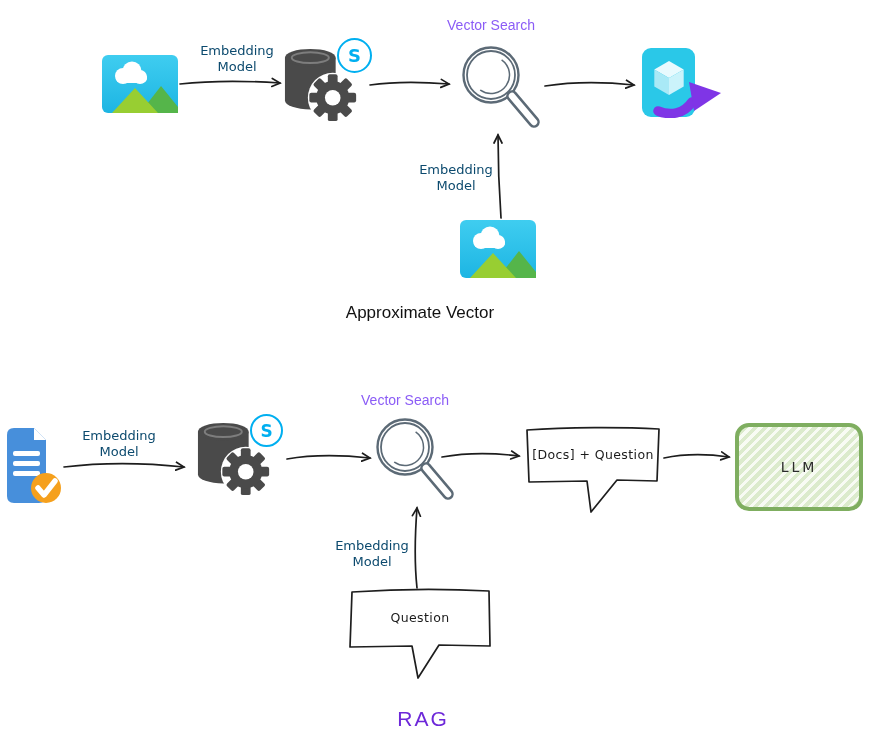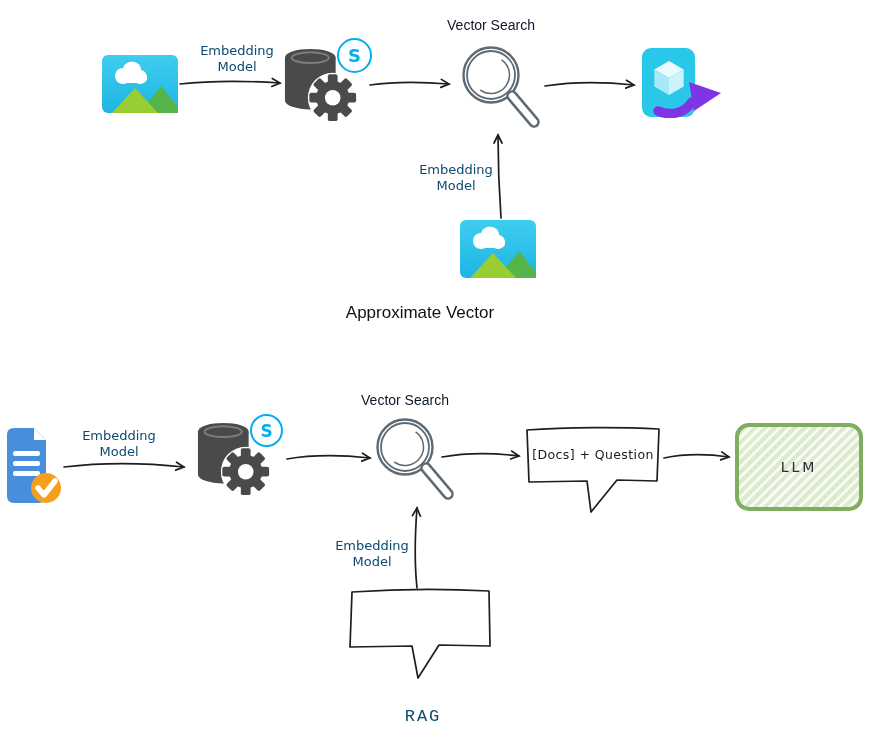--- a/index.html
+++ b/index.html
@@ -2,26 +2,26 @@
 <html><head>
 <meta charset="utf-8">
 <style>
   html,body{margin:0;padding:0;background:#fff;}
   .canvas{position:relative;width:870px;height:736px;background:#ffffff;overflow:hidden;
           font-family:"DejaVu Sans",sans-serif;color:#1a1a1a;}
   .node{position:absolute;}
   .arrows{position:absolute;left:0;top:0;pointer-events:none;}
   .hand-label{position:absolute;width:100px;text-align:center;font-size:13px;line-height:1.2;
               color:#0c4a6e;font-family:"DejaVu Sans",sans-serif;}
-  .plain-label{position:absolute;width:160px;text-align:center;font-size:14px;color:#0f172a;
+  .plain-label{position:absolute;width:160px;text-align:center;font-size:14px;color:#8b5cf6;
                font-family:"Liberation Sans",sans-serif;}
   .title{position:absolute;width:220px;text-align:center;font-size:17px;color:#111;
          font-family:"Liberation Sans",sans-serif;}
-  .rag-title{position:absolute;width:120px;text-align:center;font-size:17px;letter-spacing:2px;
-             color:#0c4a6e;font-family:Liberation Mono, monospace;}
+  .rag-title{position:absolute;width:120px;text-align:center;font-size:21px;letter-spacing:2px;
+             color:#6d28d9;font-family:Liberation Sans, sans-serif;}
   .skype{position:absolute;border:2.5px solid #00AFF0;border-radius:50%;background:#fff;
          display:flex;align-items:center;justify-content:center;
          font-weight:bold;color:#00AFF0;font-family:"DejaVu Sans",sans-serif;box-sizing:border-box;}
   .bubble-text{position:absolute;display:flex;align-items:center;justify-content:center;
                font-size:12.5px;letter-spacing:0.4px;color:#1b1b1b;}
   .llm-box{position:absolute;left:735px;top:423px;width:128px;height:88px;box-sizing:border-box;
            border:4.5px solid #7FAE60;border-radius:14px;
            background:repeating-linear-gradient(135deg,#F8FBF4 0px,#F8FBF4 3px,#DCEBCD 3px,#DCEBCD 7px);
            display:flex;align-items:center;justify-content:center;
            font-size:14px;letter-spacing:3px;color:#2b2b2b;}
@@ -199,16 +199,17 @@
   </div>
 
   <div class="hand-label" style="left:322px;top:538px">
     <div>Embedding</div>
     <div>Model</div>
   </div>
 
   <svg class="node" style="left:346px;top:586px" width="148" height="95" viewBox="0 0 148 95">
     <path d="M6,6 C50,3 105,3 143,5 L144,60 L93,59 L72,92 L66,60 L4,61 Z" fill="#ffffff" stroke="#1e1e1e" stroke-width="1.7" stroke-linejoin="round"></path>
   </svg>
+  <div class="bubble-text" style="left:350px;top:590px;width:140px;height:55px">Question</div>
 
   <div class="rag-title" style="left:363px;top:707px">RAG</div>
 
 </div>
 
 </body></html>

